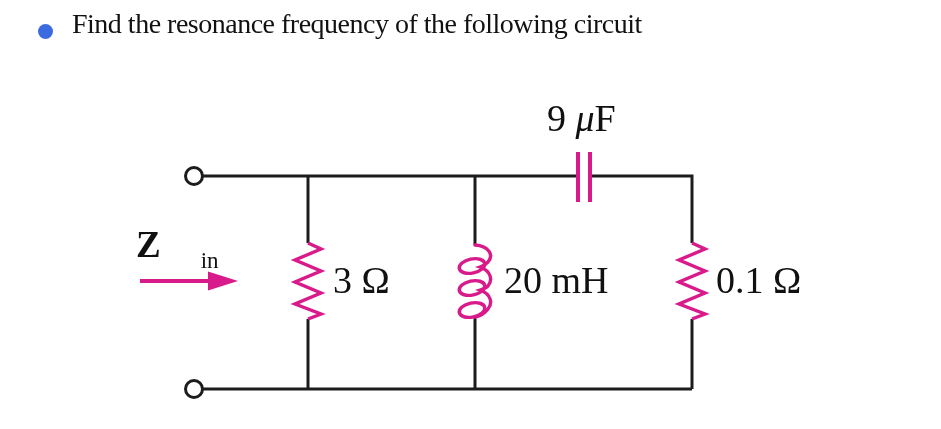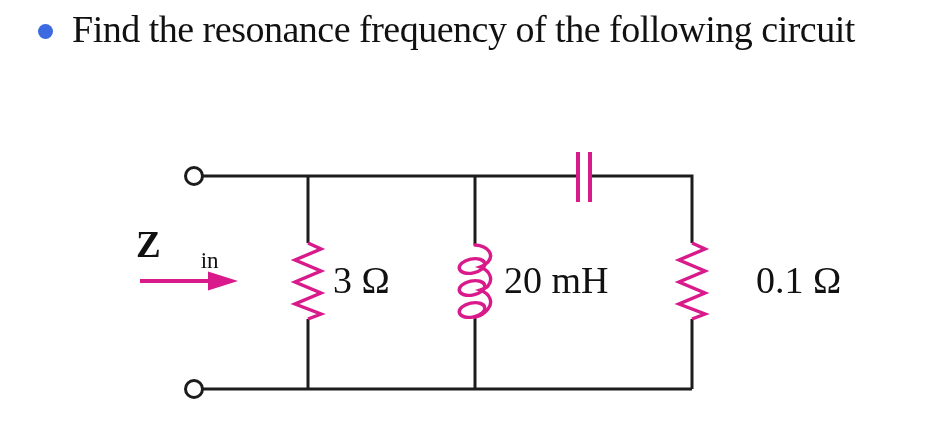--- a/index.html
+++ b/index.html
@@ -22,21 +22,21 @@
     top: 24px;
     width: 15px;
     height: 15px;
     border-radius: 50%;
     background: var(--bullet-blue, #3c6ae1);
   }
   .title {
     position: absolute;
     left: 72px;
     top: 10px;
-    font-size: 38px;
+    font-size: 28px;
     line-height: 1;
     white-space: nowrap;
     letter-spacing: -0.5px;
   }
   .circuit-svg {
     position: absolute;
     left: 0;
     top: 0;
     width: 941px;
     height: 429px;
@@ -117,22 +117,23 @@
 
     <path class="mag coil" d="M475,245 C489,246 494,255 488,262 C486,264 483,266 480,267 C491,271 493,280 488,286 C486,288 483,289 480,290 C491,294 493,303 488,309 C485,313 480,316 475,317"></path>
     <ellipse class="mag coil" cx="472" cy="266" rx="13" ry="7" transform="rotate(-12 472 266)"></ellipse>
     <ellipse class="mag coil" cx="472" cy="288" rx="13" ry="7" transform="rotate(-12 472 288)"></ellipse>
     <ellipse class="mag coil" cx="472" cy="310" rx="13" ry="7" transform="rotate(-12 472 310)"></ellipse>
 
     <path class="mag arrow-line" d="M140,281 H210"></path>
     <polygon class="arrow-head" points="208,271.5 238,281 208,290.5"></polygon>
   </svg>
 
+  <span class="comp-label" style="left:547px; top:99px;"><span>9 </span><span class="mu-italic">μ</span><span>F</span></span>
 
   <span class="comp-label" style="left:333px; top:261px;">3 Ω</span>
 
   <span class="comp-label" style="left:504px; top:261px;text-align:center;">20 mH</span>
 
-  <span class="comp-label" style="left:716px; top:261px;margin-left:40px;">0.1 Ω</span>
+  <span class="comp-label" style="left:716px; top:261px;">0.1 Ω</span>
 
   <span class="zin-label"><span class="zin-symbol">Z</span><span class="zin-sub">in</span></span>
 
 </div>
 
 </body></html>

